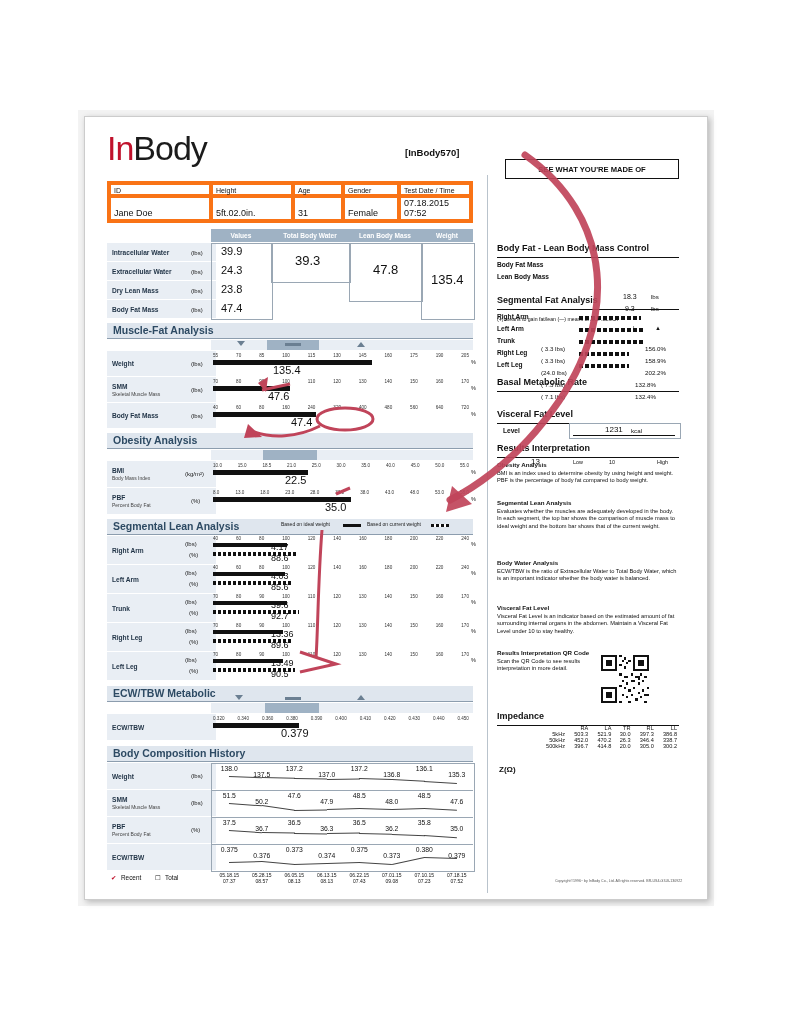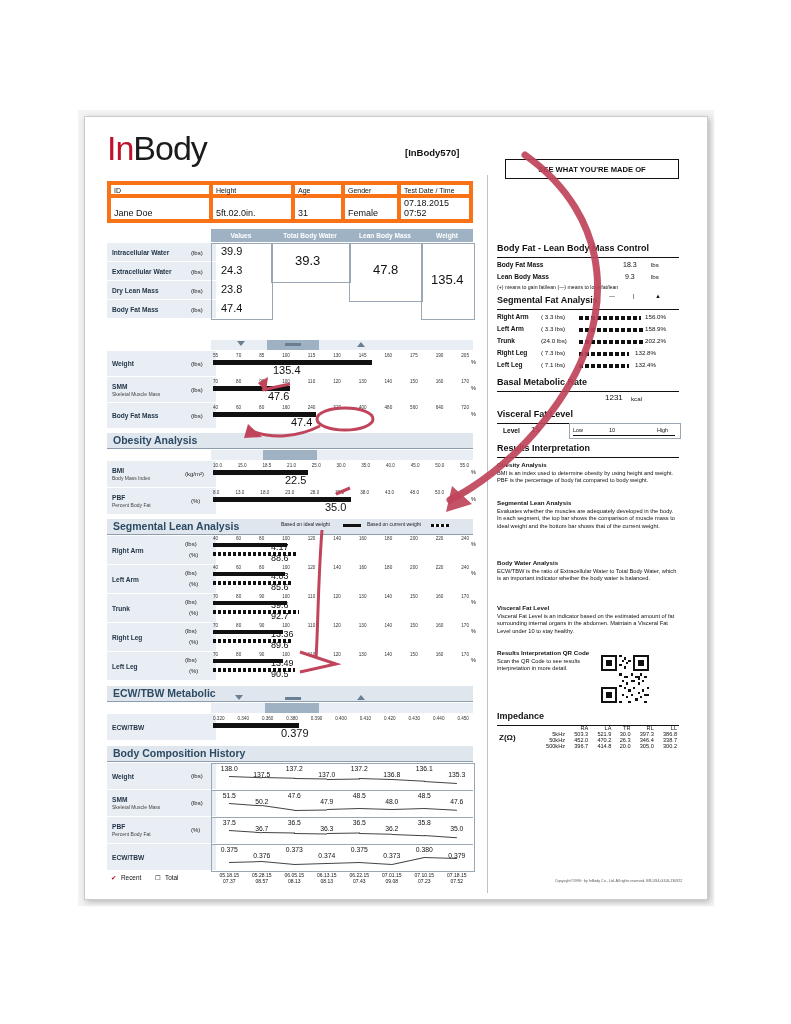--- a/index.html
+++ b/index.html
@@ -35,21 +35,21 @@
   .pct{position:absolute;font-size:5.5px;color:#222;}
   .tri{position:absolute;width:0;height:0;border-left:4px solid transparent;border-right:4px solid transparent;}
   .tdown{border-top:5px solid #6b7f92;}
   .tup{border-bottom:5px solid #6b7f92;}
   .dash{position:absolute;height:3px;background:#6b7f92;}
   
   .rsep{position:absolute;left:402px;top:58px;width:1px;height:718px;background:#b9c3cc;}
   .rtitle{position:absolute;font-size:9px;font-weight:bold;color:#111;}
   .rline{position:absolute;height:1px;background:#111;}
   .rlbl{position:absolute;font-size:6.6px;font-weight:bold;color:#111;}
-  .rtxt{position:absolute;font-size:6.2px;color:#111;}
+  .rtxt{position:absolute;font-size:6.2px;color:#111;margin-top:32px;}
   .para{position:absolute;font-size:5.7px;color:#111;line-height:7.4px;}
   .ptitle{position:absolute;font-size:6.2px;font-weight:bold;color:#111;}
   
   .histcell{position:absolute;font-size:6.8px;color:#111;text-align:center;}
   .histline{position:absolute;height:1px;background:#444;transform-origin:0 0;}
   .legend{position:absolute;font-size:6.4px;color:#111;}
   .copyright{position:absolute;font-size:3.6px;color:#555;}
   
   #arrows{position:absolute;left:0;top:0;width:791px;height:1024px;pointer-events:none;}
   table.imp{position:absolute;border-collapse:collapse;font-size:5.6px;color:#111;}
@@ -115,20 +115,23 @@
   <div class="val" style="left:136px;top:166px">23.8</div>
   <div class="val" style="left:136px;top:185px">47.4</div>
 
   <div class="box" style="left:186px;top:126px;width:78px;height:38px"></div>
   <div class="val" style="left:210px;top:136px;font-size:13px">39.3</div>
   <div class="box" style="left:264px;top:126px;width:72px;height:57px"></div>
   <div class="val" style="left:288px;top:145px;font-size:13px">47.8</div>
   <div class="box" style="left:336px;top:126px;width:52px;height:75px"></div>
   <div class="val" style="left:346px;top:155px;font-size:13px">135.4</div>
 
+  <div class="sect" style="left:22px;top:206px;width:366px">
+    <span>Muscle-Fat Analysis</span>
+    </div>
   <div style="position:absolute;left:126px;top:223px;width:262px;height:10px;background:#e9eef4"></div>
   <div style="position:absolute;left:182px;top:223px;width:52px;height:10px;background:#9fb2c4"></div>
   <div class="tri tdown" style="left:152px;top:224px"></div>
   <div class="dash" style="left:200px;top:226px;width:16px"></div>
   <div class="tri tup" style="left:272px;top:225px"></div>
 
   <div class="rowlbl" style="left:22px;top:234px;width:104px;height:25px">
     <span>Weight</span>
     </div>
   <div class="unit" style="left:106px;top:244px">(lbs)</div>

